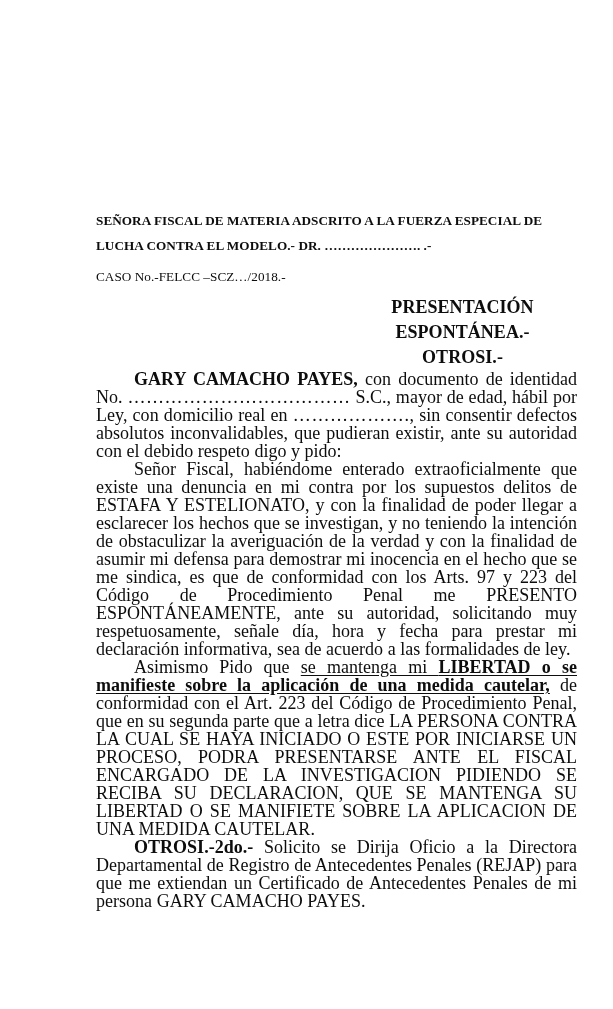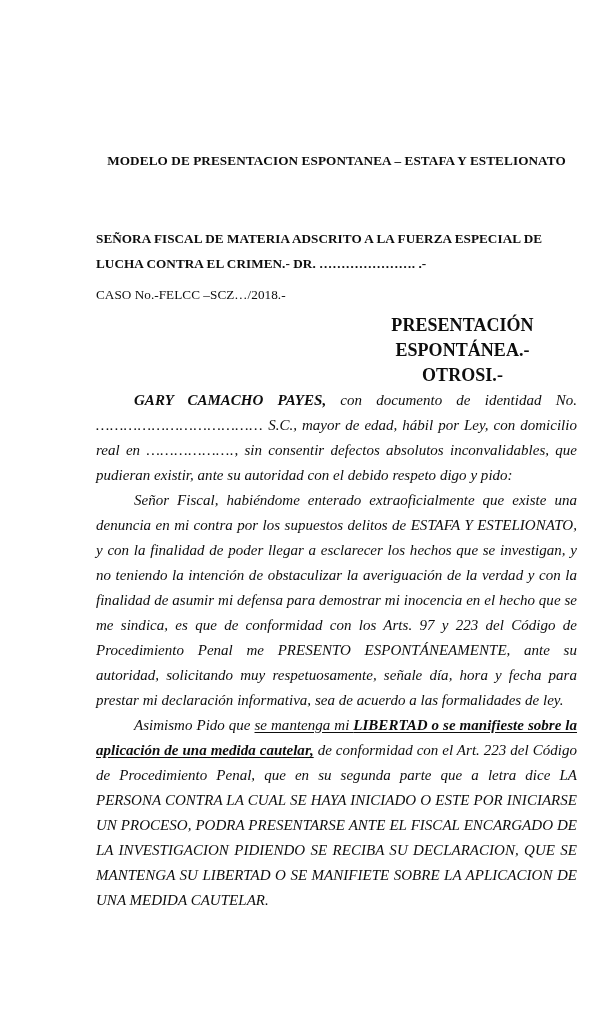--- a/index.html
+++ b/index.html
@@ -66,67 +66,66 @@
     margin-left: 252px;
     font-weight: bold;
     font-size: 18px;
     line-height: 25px;
     letter-spacing: 0.05px;
     text-align: center;
   }
 
   p.body {
     margin: 0;
-    font-size: 15px;
-    line-height: 25px;
+    font-size: 18px;
+    line-height: 18px;
     text-align: justify;
     text-justify: inter-word;
     text-indent: 38px;
     letter-spacing: 0.02px;
-    font-style: italic;
   }
 
   b.nm { font-weight: bold; }
   u.un { text-decoration: underline; text-underline-offset: 2px; }
   b.bu {
     font-weight: bold;
     text-decoration: underline;
     text-underline-offset: 2px;
   }
 
   .leader { letter-spacing: 0.6px; }
 </style>
 </head>
 <body>
 
 <div class="page">
   <div class="doc">
 
-    <div class="title">MODELO DE PRESENTACION ESPONTANEA – ESTAFA Y ESTELIONATO</div>
 
     <div class="spacer-lg"></div>
 
     <div class="heading-block">
       <div>SEÑORA FISCAL DE MATERIA ADSCRITO A LA FUERZA ESPECIAL DE</div>
-      <div>LUCHA CONTRA EL CRIMEN.- DR. …………………. .-</div>
+      <div>LUCHA CONTRA EL MODELO.- DR. …………………. .-</div>
     </div>
 
     <div class="spacer-sm"></div>
 
     <div class="case-line">CASO No.-FELCC –SCZ…/2018.-</div>
 
     <div class="spacer-sm"></div>
 
     <div class="right-block">
       <div>PRESENTACIÓN ESPONTÁNEA.-</div>
       <div>OTROSI.-</div>
     </div>
 
     <p class="body"><b class="nm">GARY   CAMACHO   PAYES,</b><span> con documento de identidad No. </span><span class="leader">………………………………</span><span> S.C.,  mayor de edad, hábil por Ley,  con domicilio real en </span><span class="leader">……………….</span><span>, sin consentir defectos absolutos inconvalidables, que pudieran existir, ante su autoridad con el debido respeto digo y pido:</span></p>
 
     <p class="body">Señor Fiscal,  habiéndome enterado extraoficialmente que existe una denuncia en mi contra por los  supuestos delitos de ESTAFA Y ESTELIONATO,  y con la finalidad de poder llegar a esclarecer los hechos que se investigan,  y no teniendo la intención de obstaculizar la averiguación de la verdad y con la finalidad  de asumir mi defensa para demostrar mi inocencia en el hecho que se me sindica, es que de conformidad con los Arts. 97 y 223 del Código de Procedimiento Penal me PRESENTO ESPONTÁNEAMENTE, ante su autoridad, solicitando muy respetuosamente, señale día, hora y fecha para prestar  mi declaración informativa, sea de acuerdo a las formalidades de ley.</p>
 
     <p class="body"><span>Asimismo Pido que </span><u class="un">se mantenga mi </u><b class="bu">LIBERTAD o se manifieste sobre la aplicación de una medida cautelar,</b><span>  de conformidad con el Art. 223 del Código de Procedimiento Penal, que en su segunda parte que a letra dice LA PERSONA CONTRA LA CUAL SE HAYA INICIADO O ESTE POR INICIARSE UN PROCESO, PODRA PRESENTARSE ANTE EL FISCAL ENCARGADO DE LA INVESTIGACION PIDIENDO SE RECIBA SU DECLARACION, QUE SE MANTENGA SU LIBERTAD O SE MANIFIETE SOBRE LA APLICACION DE UNA MEDIDA CAUTELAR.</span></p>
 
 
+    <p class="body"><b class="nm">OTROSI.-2do.-</b><span> Solicito se Dirija Oficio a la Directora Departamental de Registro de Antecedentes Penales (REJAP) para que  me extiendan un Certificado  de Antecedentes Penales de mi persona GARY CAMACHO PAYES.</span></p>
 
   </div>
 </div>
 
 </body></html>

